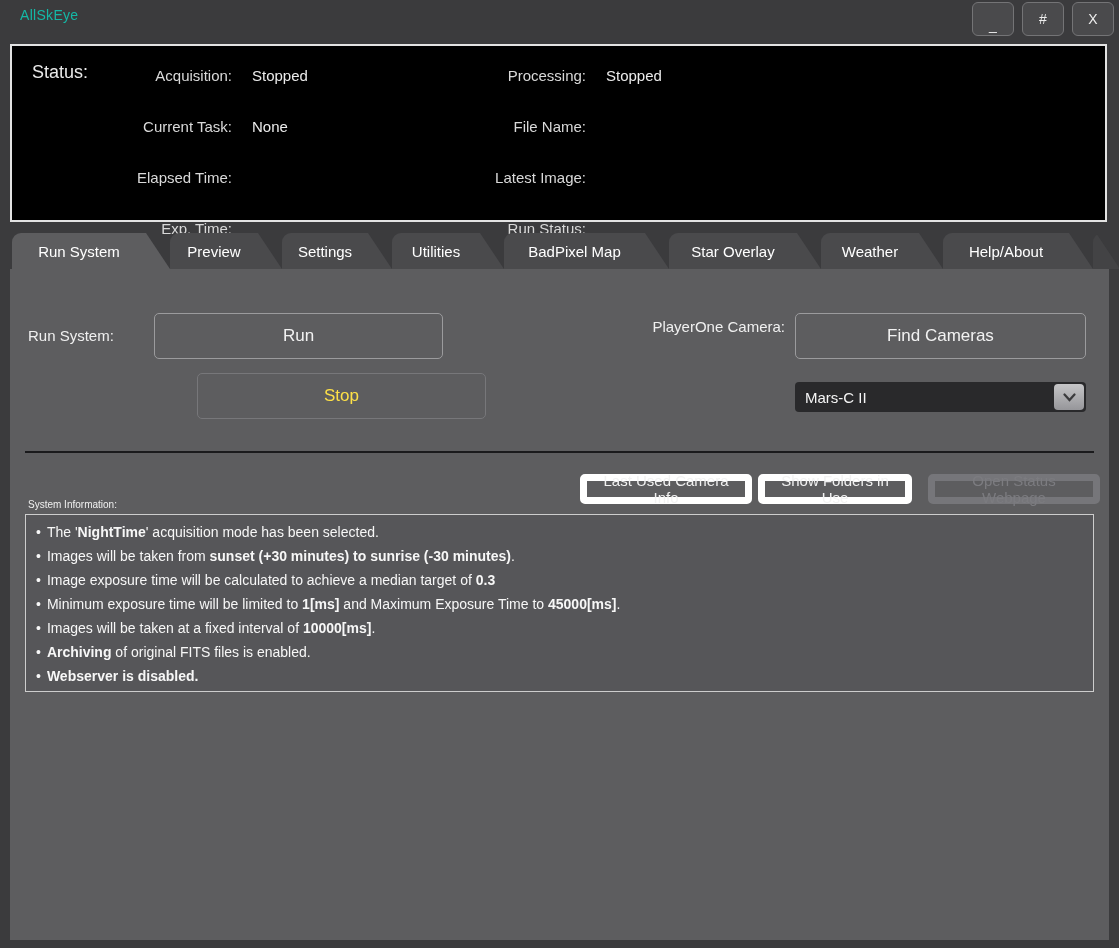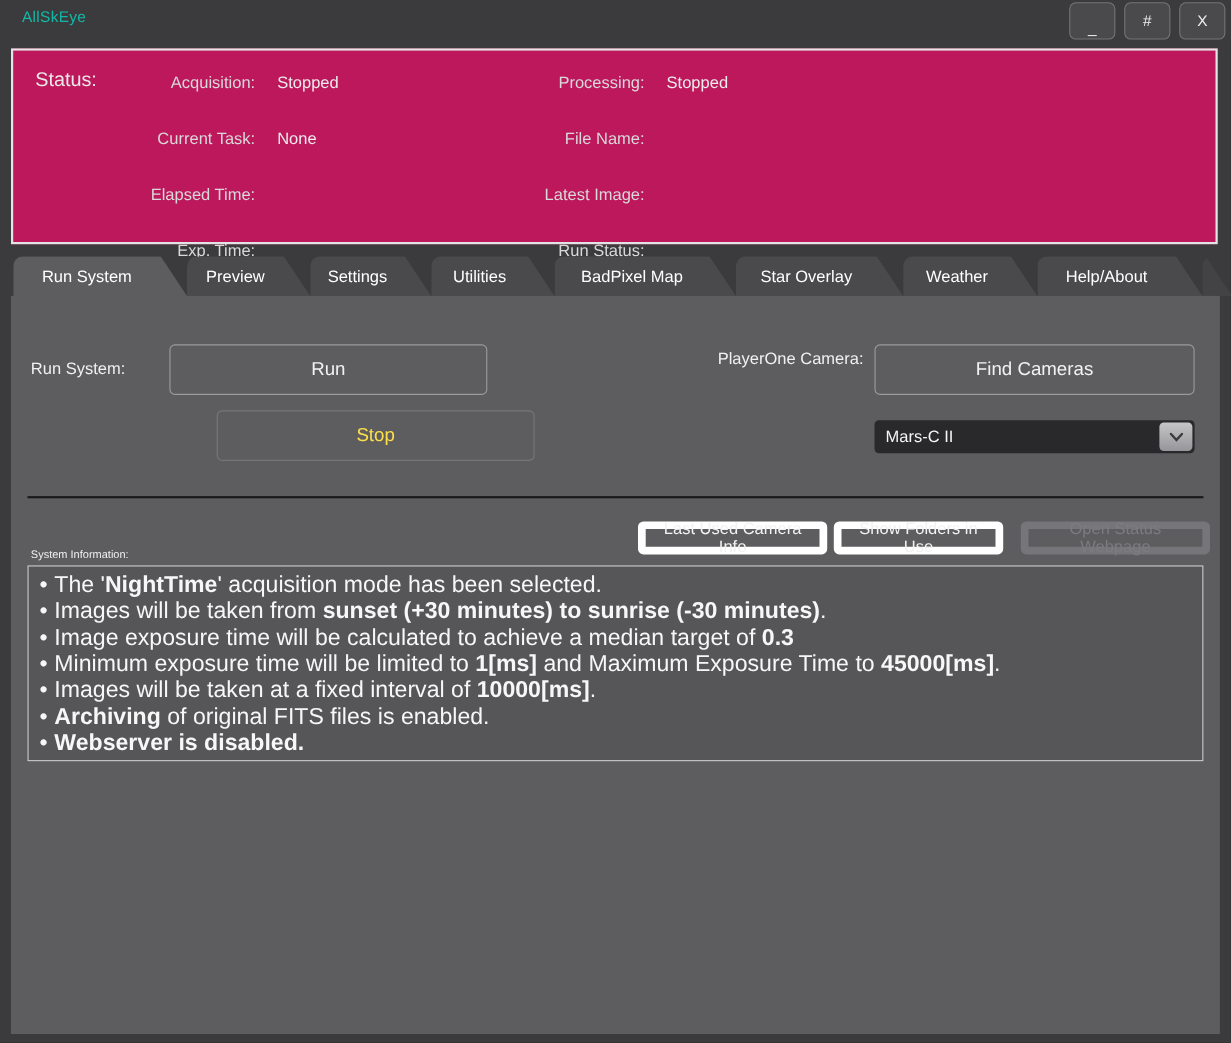--- a/index.html
+++ b/index.html
@@ -15,21 +15,21 @@
   .winbtns{position:absolute;right:5px;top:2px;display:flex;gap:8px;}
   .winbtn{
     width:42px;height:34px;background:#4a4a4c;border:1px solid #747476;border-radius:6px;
     color:#ededed;font-size:14px;display:flex;align-items:center;justify-content:center;
     box-sizing:border-box;cursor:default;
   }
   .winbtn.min span{transform:translateY(6px);}
   
   .status-panel{
     position:absolute;left:10px;top:44px;width:1097px;height:178px;
-    border:2px solid #e3e3e3;background:#be185d;box-sizing:border-box;
+    border:2px solid #e3e3e3;background:#000000;box-sizing:border-box;
   }
   .status-title{position:absolute;left:20px;top:16px;font-size:18px;color:#eaeaea;}
   .status-grid{
     position:absolute;left:20px;top:14px;
     display:grid;grid-template-columns:200px 184px 130px 420px;
     grid-auto-rows:31px;column-gap:8px;align-items:center;
     font-size:15px;
     gap:20px;
   }
   .status-grid .lbl{color:#d9d9d9;text-align:right;}
@@ -75,21 +75,21 @@
     position:absolute;top:0;height:30px;background:transparent;border:7px solid #ffffff;
     border-radius:5px;color:#f2f2f2;font-size:15px;display:flex;align-items:center;
     justify-content:center;box-sizing:border-box;cursor:default;
   }
   .pill.disabled{color:#7c7c80;border-color:#76767a;}
   .info-box{
     position:absolute;left:15px;top:245px;width:1069px;height:178px;
     border:1px solid #cdcdcd;background:#565659;box-sizing:border-box;
     padding:5px 0 0 10px;overflow:hidden;
   }
-  .info-line{font-size:21px;line-height:24px;color:#f7f7f7;white-space:nowrap;}
+  .info-line{font-size:14px;line-height:24px;color:#f7f7f7;white-space:nowrap;}
   .info-line .bullet{margin-right:6px;}
   .info-line b{font-weight:bold;}
   .run-label{left:18px;top:58px;}
   .cam-label{left:623px;top:49px;width:152px;text-align:right;}
 </style>
 </head>
 <body>
 
 <div class="window">
 

